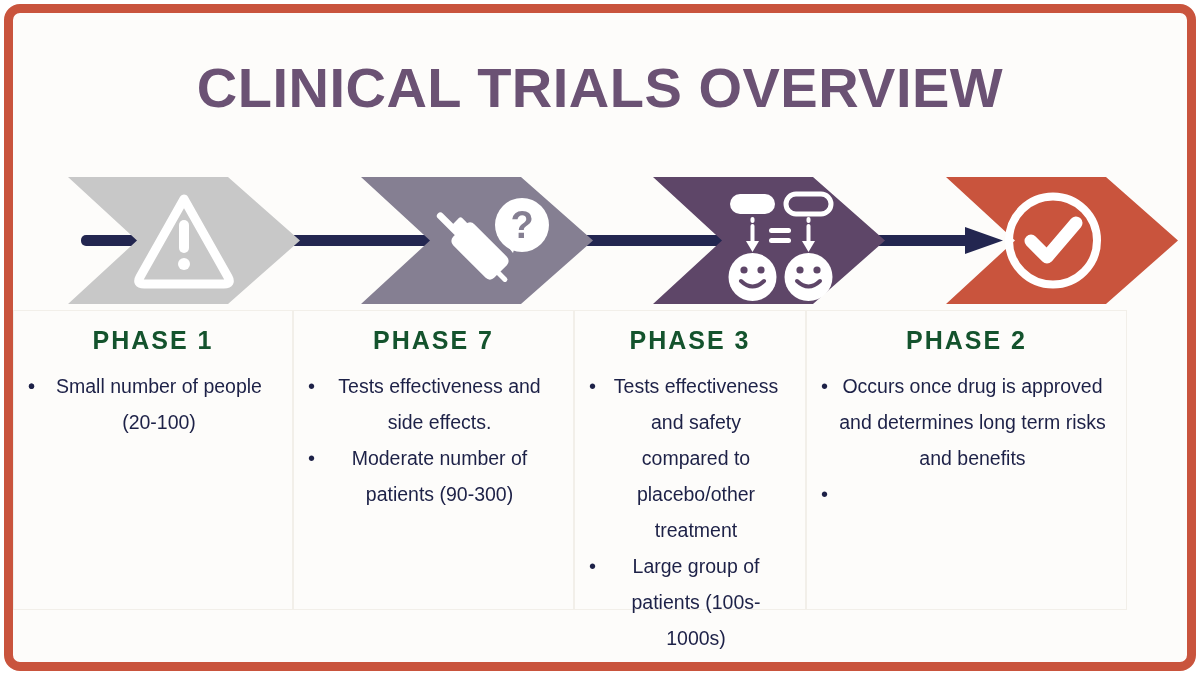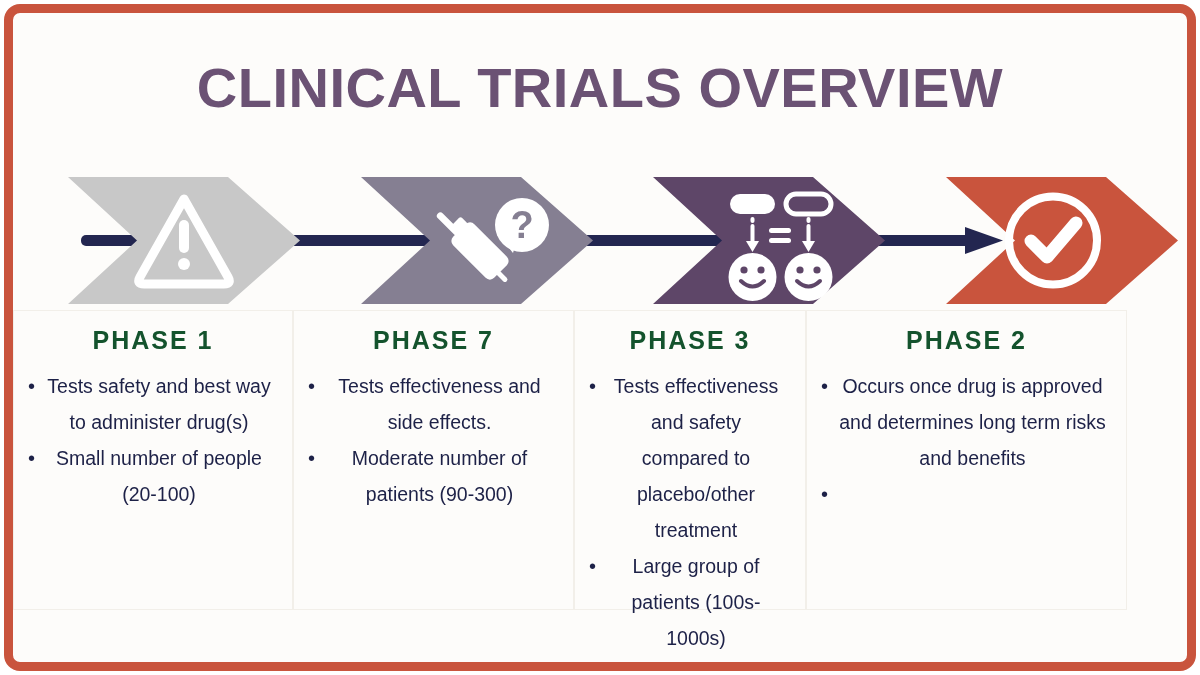--- a/index.html
+++ b/index.html
@@ -212,21 +212,21 @@
         </g>
 
       </svg>
     </div>
 
     <div class="columns">
 
       <div class="col col-1">
         <div class="phase-title">PHASE 1</div>
         <ul class="points">
-          <li><span class="bullet">•</span><span>Tests safety and best way to administer drug(s)</span></li>
+          <li><span class="bullet">•</span></li>
           <li><span class="bullet">•</span><span>Small number of people (20-100)</span></li>
         </ul>
       </div>
 
       <div class="col col-2">
         <div class="phase-title">PHASE 7</div>
         <ul class="points">
           <li><span class="bullet">•</span><span>Tests effectiveness and side effects.</span></li>
           <li><span class="bullet">•</span><span>Moderate number of patients (90-300)</span></li>
         </ul>

